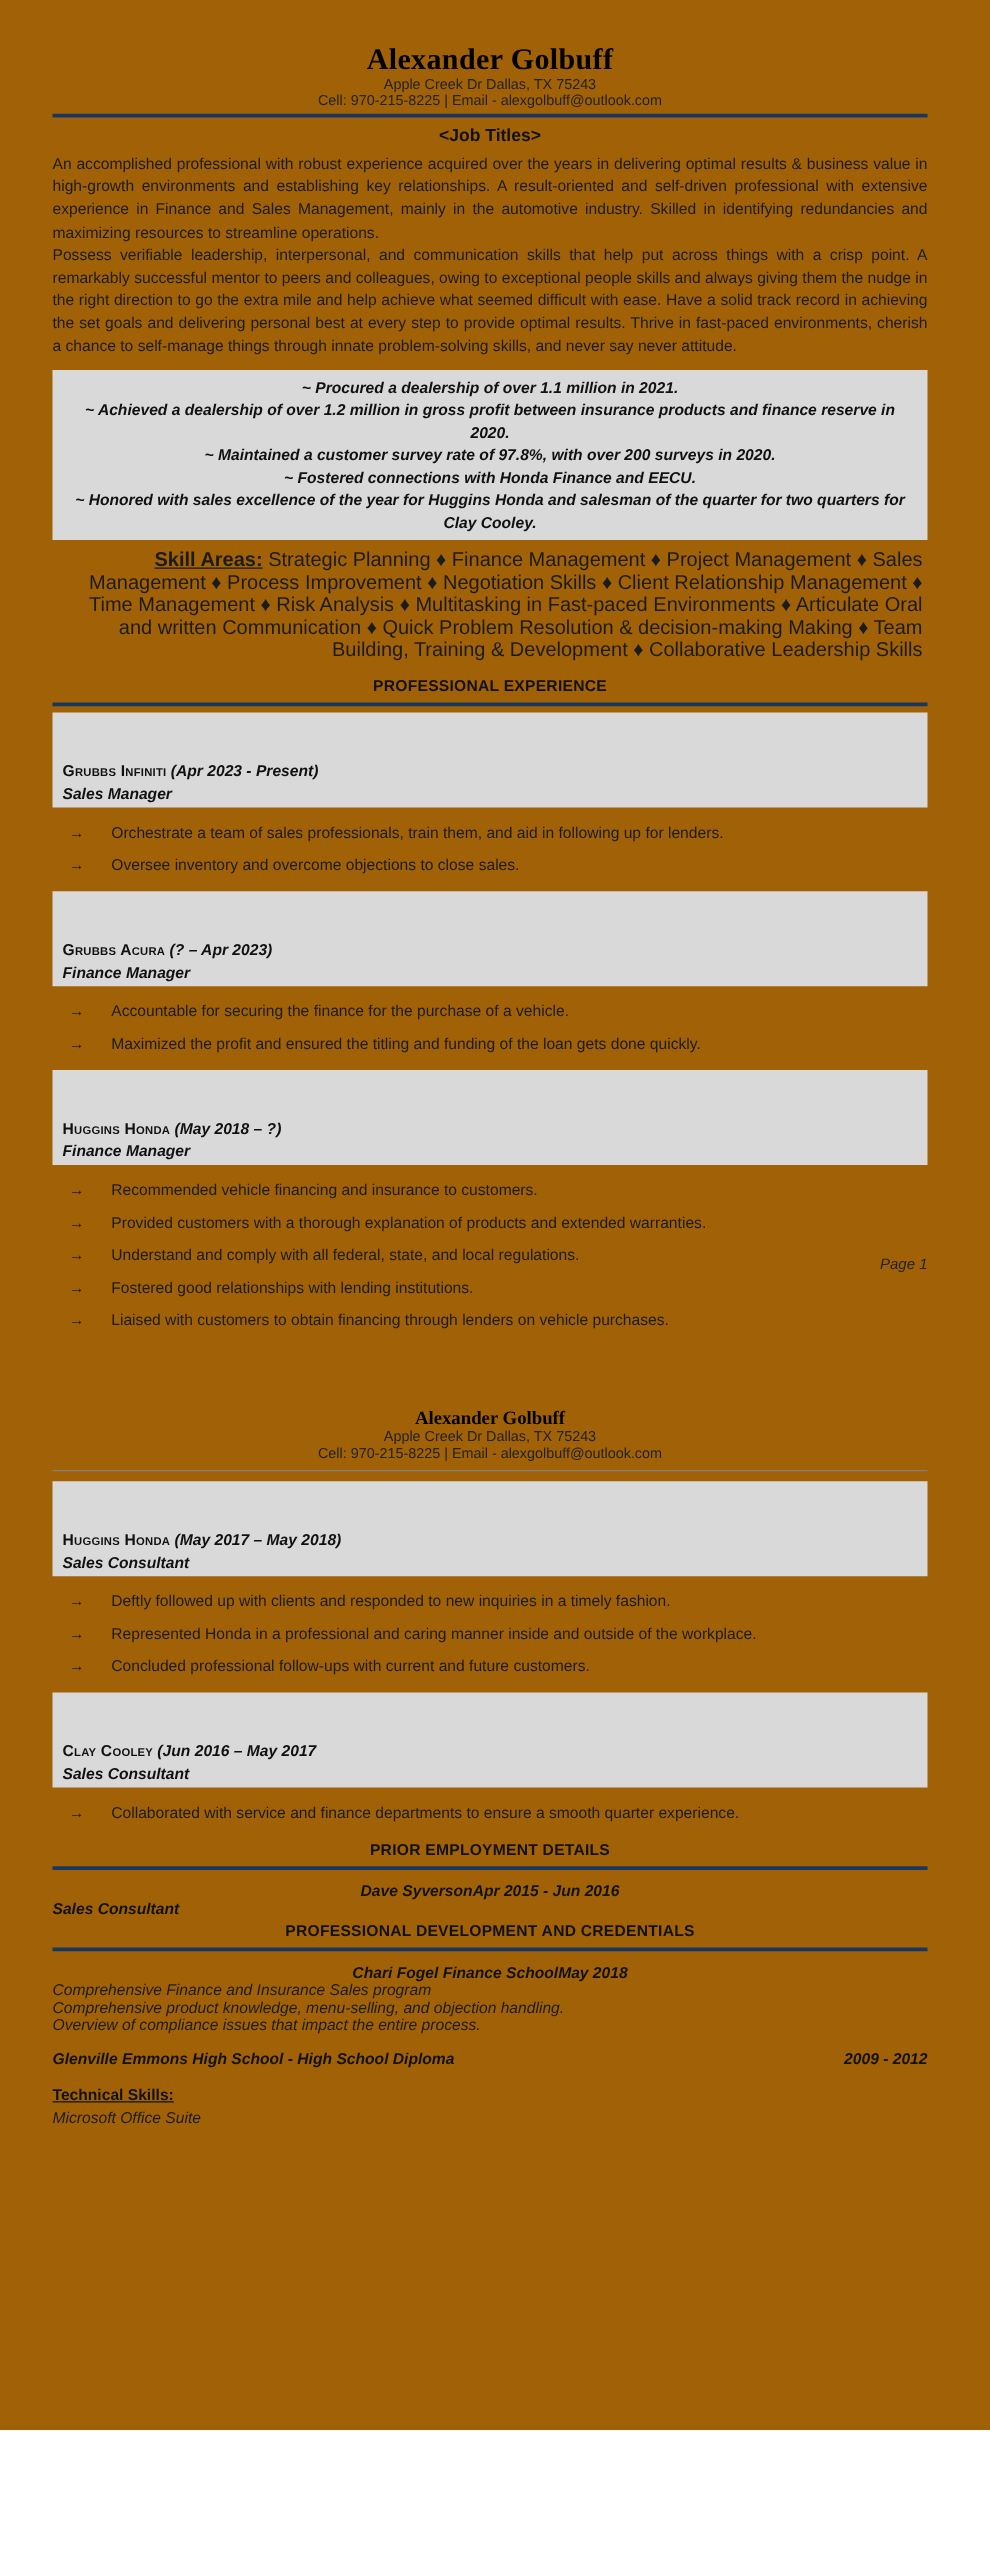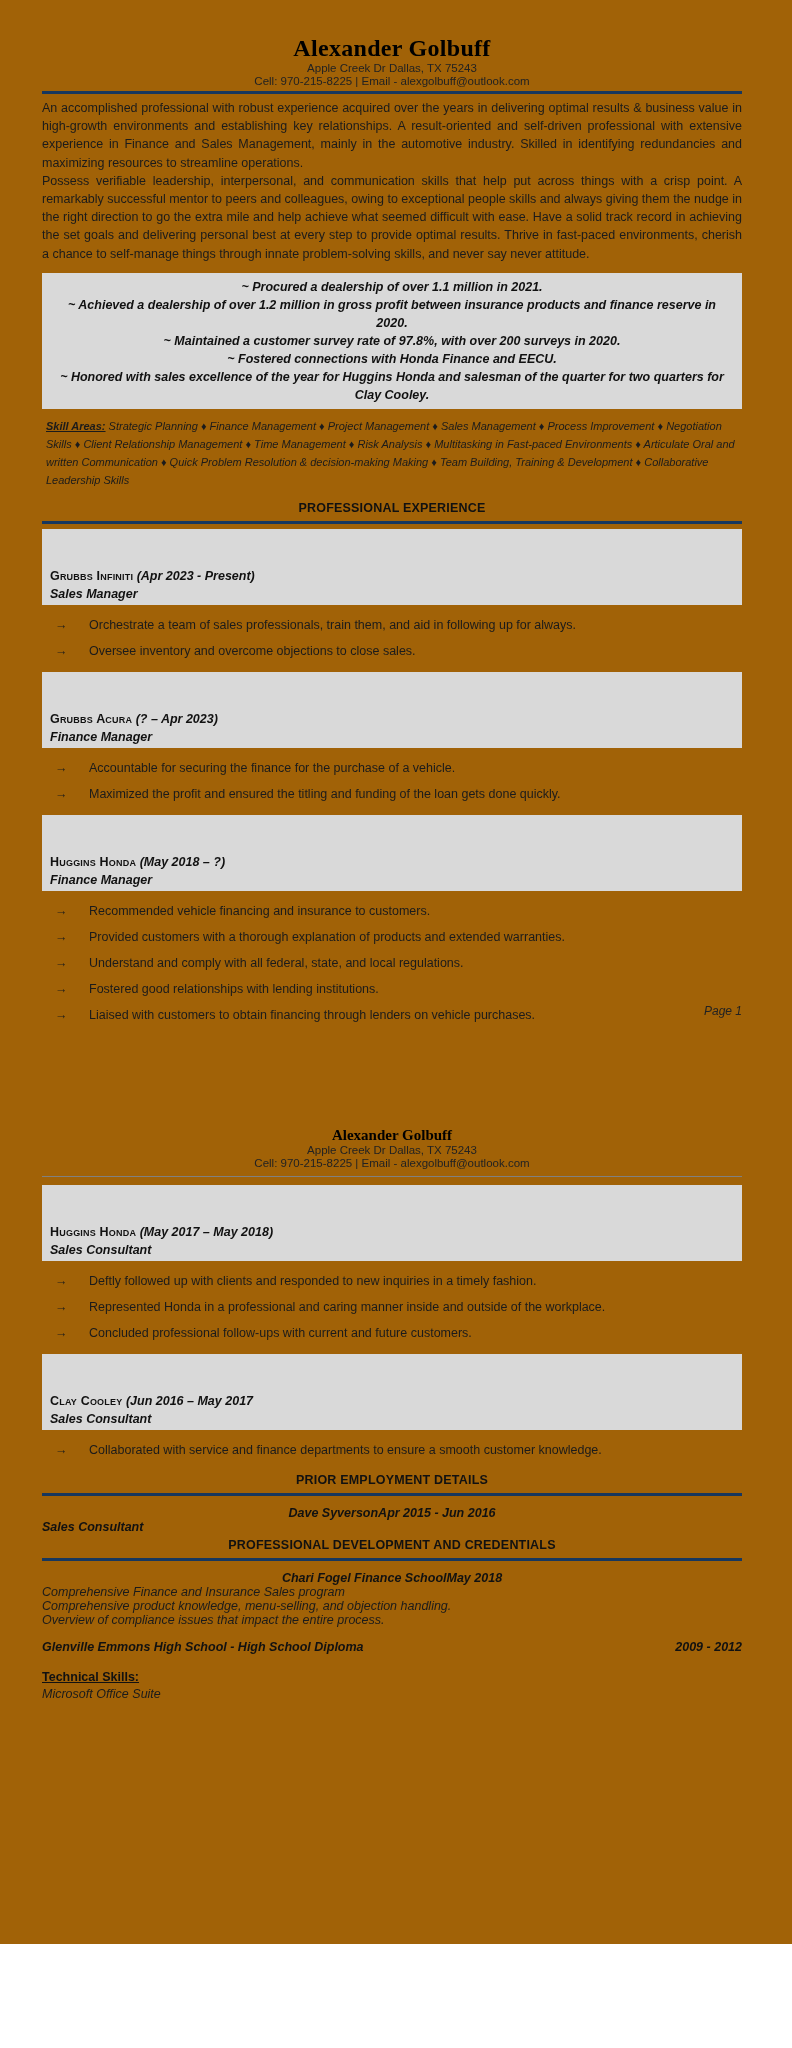--- a/index.html
+++ b/index.html
@@ -28,21 +28,21 @@
 
   .body-par {
     margin: 5px 0 0; font-size: 12.5px; line-height: 18.2px;
     text-align: justify; color: #1b1b1b;
   }
   .body-par + .body-par { margin-top: 0; }
 
   .highlights { margin-top: 10px; background: #D9D9D9; padding: 5px 10px; }
   .hl-line { margin: 0; font-size: 12.5px; line-height: 18px; font-weight: 700; font-style: italic; text-align: center; color: #111; }
 
-  .skills { margin: 8px 4px 0; text-align: left; font-style: italic; font-size: 11px; line-height: 18px; color: #1b1b1b; }
+  .skills { margin: 8px 4px 0; text-align: right; font-size: 16px; line-height: 18px; color: #1b1b1b; }
   .skills-label { font-weight: 700; text-decoration: underline; }
 
   .sec-heading { margin: 12px 0 0; text-align: center; font-size: 12.5px; line-height: 15px; font-weight: 700; color: #111; letter-spacing: 0.2px; }
   .sec-heading.h2-prior { margin-top: 14px; }
   .sec-heading.h2-creds { margin-top: 4px; }
 
   .job-head { margin-top: 12px; background: #D9D9D9; padding: 2px 8px; }
   #jobs1 .job-head:first-child { margin-top: 5px; }
   #jobs2 .job-head:first-child { margin-top: 8px; }
   .job-line1 { font-size: 12.5px; line-height: 18px; margin-top: 36px; }
@@ -73,20 +73,21 @@
 <body>
 
 <div class="page">
 
   <div class="sheet sheet-1">
     <h1 class="p1-name">Alexander Golbuff</h1>
     <div class="hdr-line">Apple Creek Dr Dallas, TX 75243</div>
     <div class="hdr-line">Cell: 970-215-8225 | Email - alexgolbuff@outlook.com</div>
     <div class="rule-blue"></div>
 
+    <div class="job-titles">&lt;Job Titles&gt;</div>
 
     <div id="summary">
         <p class="body-par">An accomplished professional with robust experience acquired over the years in delivering optimal results &amp; business value in high-growth environments and establishing key relationships. A result-oriented and self-driven professional with extensive experience in Finance and Sales Management, mainly in the automotive industry. Skilled in identifying redundancies and maximizing resources to streamline operations.</p>
         <p class="body-par">Possess verifiable leadership, interpersonal, and communication skills that help put across things with a crisp point. A remarkably successful mentor to peers and colleagues, owing to exceptional people skills and always giving them the nudge in the right direction to go the extra mile and help achieve what seemed difficult with ease. Have a solid track record in achieving the set goals and delivering personal best at every step to provide optimal results. Thrive in fast-paced environments, cherish a chance to self-manage things through innate problem-solving skills, and never say never attitude.</p>
       </div>
 
     <div id="highlights" class="highlights">
         <p class="hl-line">~ Procured a dealership of over 1.1 million in 2021.</p>
         <p class="hl-line">~ Achieved a dealership of over 1.2 million in gross profit between insurance products and finance reserve in 2020.</p>
         <p class="hl-line">~ Maintained a customer survey rate of 97.8%, with over 200 surveys in 2020.</p>
@@ -103,21 +104,21 @@
     <div class="rule-blue mt5"></div>
 
     <div id="jobs1">
         <div class="job-head">
           <div class="job-line1"><span class="job-company">Grubbs Infiniti</span> <span class="job-dates">(Apr 2023 - Present)</span></div>
           <div class="job-title">Sales Manager</div>
         </div>
         <ul class="bullets">
           <li class="bullet">
             <span class="arrow">→</span>
-            <span class="btxt">Orchestrate a team of sales professionals, train them, and aid in following up for always.</span>
+            <span class="btxt">Orchestrate a team of sales professionals, train them, and aid in following up for lenders.</span>
           </li>
           <li class="bullet">
             <span class="arrow">→</span>
             <span class="btxt">Oversee inventory and overcome objections to close sales.</span>
           </li>
         </ul>
         <div class="job-head">
           <div class="job-line1"><span class="job-company">Grubbs Acura</span> <span class="job-dates">(? – Apr 2023)</span></div>
           <div class="job-title">Finance Manager</div>
         </div>
@@ -187,21 +188,21 @@
             <span class="btxt">Concluded professional follow-ups with current and future customers.</span>
           </li>
         </ul>
         <div class="job-head">
           <div class="job-line1"><span class="job-company">Clay Cooley</span> <span class="job-dates">(Jun 2016 – May 2017</span></div>
           <div class="job-title">Sales Consultant</div>
         </div>
         <ul class="bullets">
           <li class="bullet">
             <span class="arrow">→</span>
-            <span class="btxt">Collaborated with service and finance departments to ensure a smooth customer knowledge.</span>
+            <span class="btxt">Collaborated with service and finance departments to ensure a smooth quarter experience.</span>
           </li>
         </ul>
       </div>
 
     <h2 class="sec-heading h2-prior">PRIOR EMPLOYMENT DETAILS</h2>
     <div class="rule-blue mt5"></div>
     <div id="prior">
         <div class="cred-row first">
           <span class="cred-name">Dave Syverson</span>
           <span class="cred-dates">Apr 2015 - Jun 2016</span>

